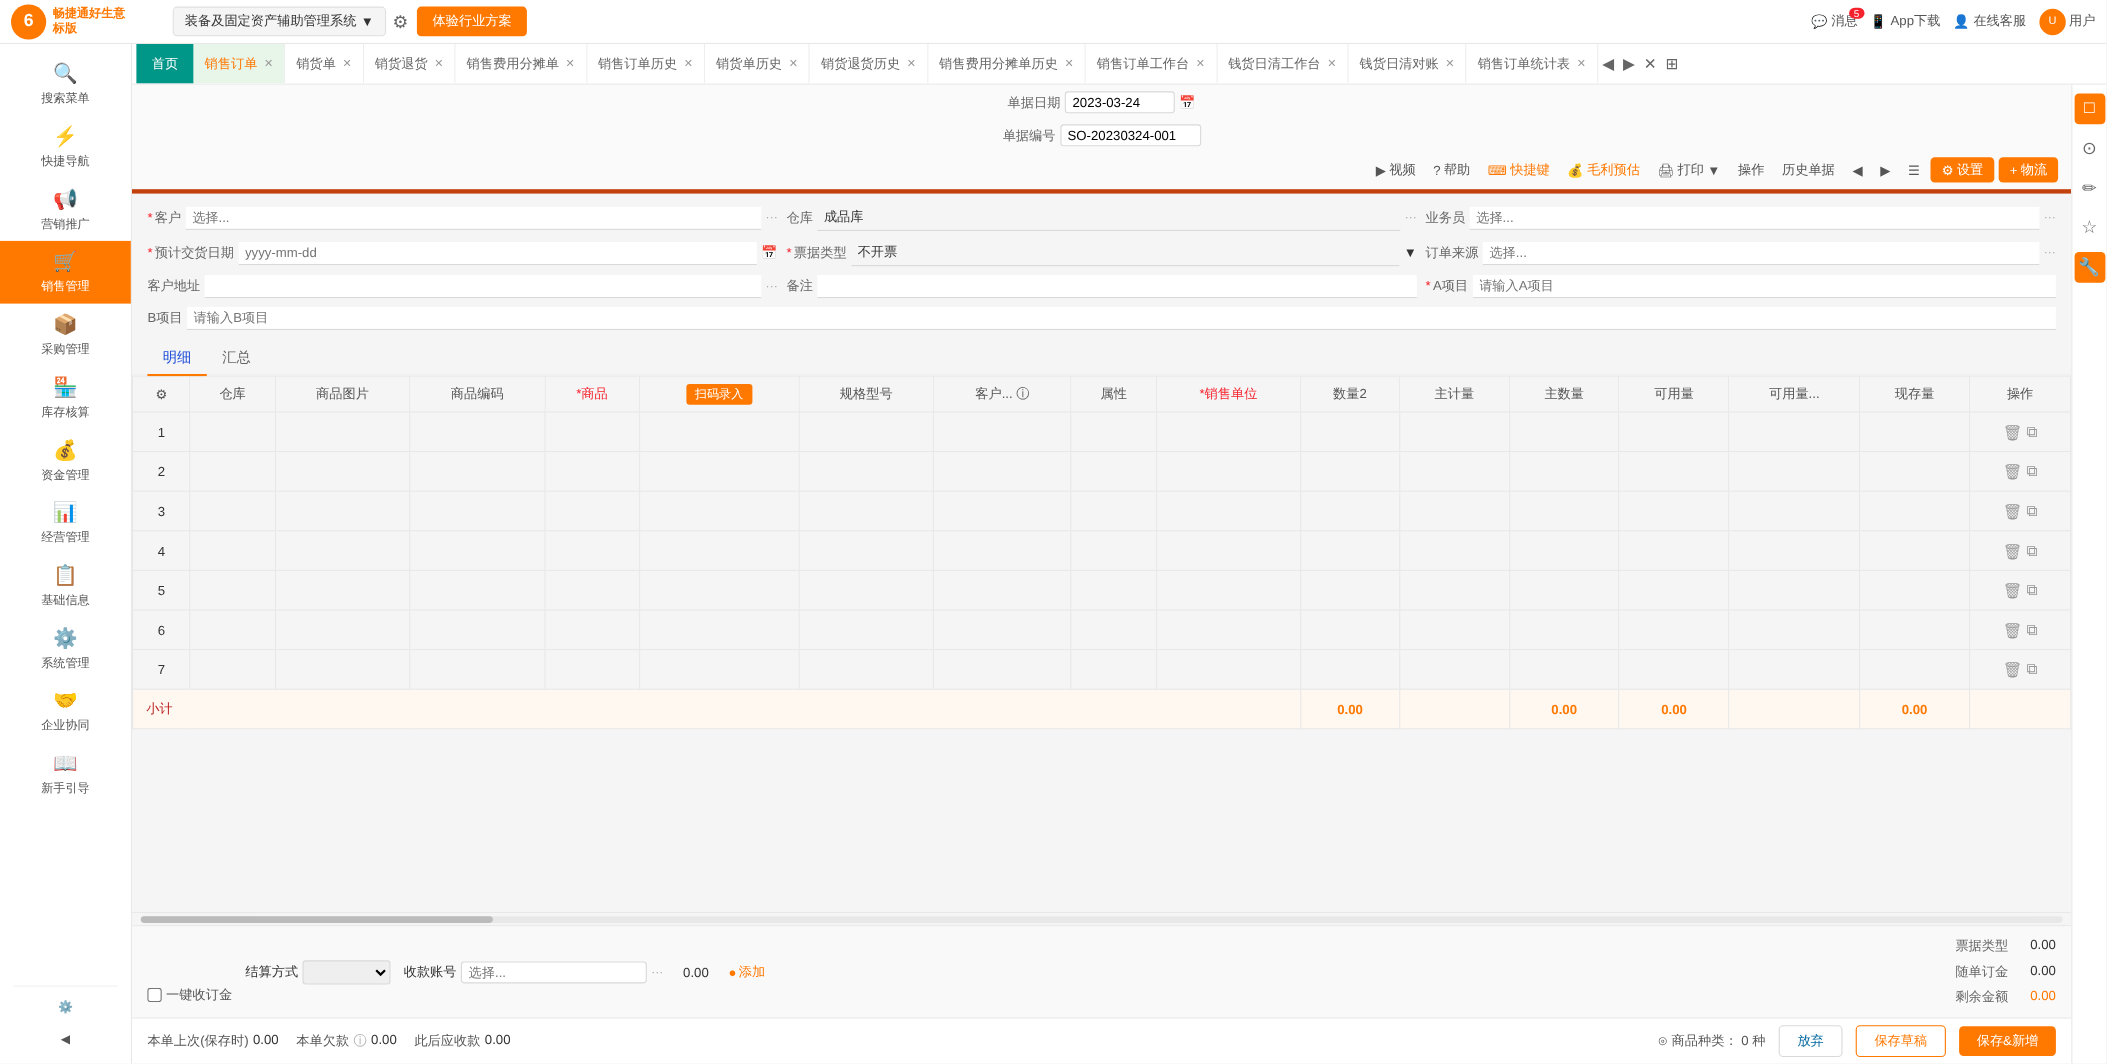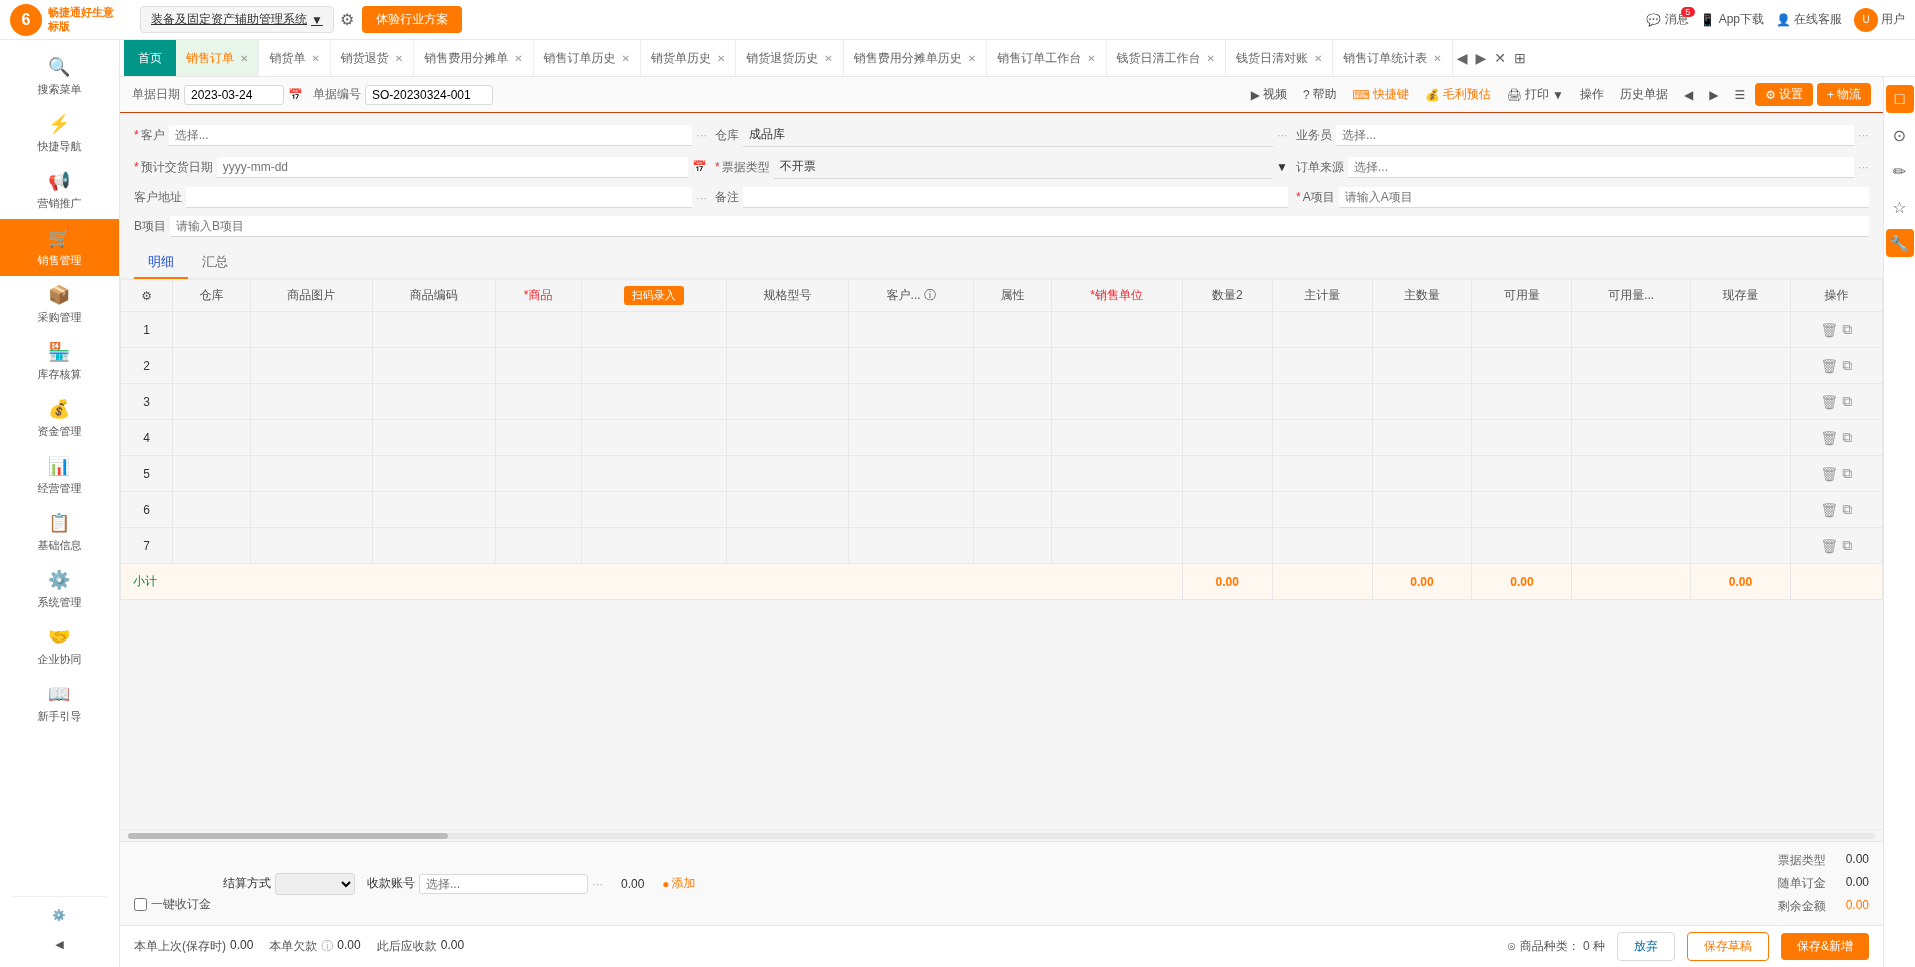--- a/index.html
+++ b/index.html
@@ -3,21 +3,21 @@
   <meta charset="utf-8">
   <style>
     * { box-sizing: border-box; margin: 0; padding: 0; }
     body { font-family: 'Microsoft YaHei', sans-serif; font-size: 12px; background: #f5f5f5; color: #333; overflow: hidden; }
     
     
     .top-bar { height: 40px; background: #fff; display: flex; align-items: center; padding: 0 10px; border-bottom: 1px solid #e8e8e8; position: relative; z-index: 100; }
     .logo-area { display: flex; align-items: center; width: 120px; gap: 6px; }
     .logo-icon { width: 32px; height: 32px; background: #ff7800; border-radius: 50%; display: flex; align-items: center; justify-content: center; color: #fff; font-size: 16px; font-weight: bold; flex-shrink: 0; }
     .logo-text { color: #ff7800; font-size: 11px; font-weight: bold; line-height: 1.2; }
-    .system-selector { display: flex; align-items: center; gap: 4px; background: #f5f5f5; border: 1px solid #e0e0e0; border-radius: 4px; padding: 4px 10px; cursor: pointer; font-size: 12px; color: #333; margin-left: 10px; text-decoration: underline; }
+    .system-selector { display: flex; align-items: center; gap: 4px; background: #f5f5f5; border: 1px solid #e0e0e0; border-radius: 4px; padding: 4px 10px; cursor: pointer; font-size: 12px; color: #333; margin-left: 27px; }
     .industry-btn { background: #ff7800; color: #fff; border: none; border-radius: 4px; padding: 5px 14px; font-size: 12px; cursor: pointer; margin-left: 8px; }
     .gear-btn { background: none; border: none; cursor: pointer; font-size: 16px; color: #666; margin-left: 6px; }
     .top-right { margin-left: auto; display: flex; align-items: center; gap: 12px; font-size: 12px; color: #555; }
     .notification-badge { position: relative; display: inline-block; }
     .badge-dot { position: absolute; top: -4px; right: -6px; background: #f5222d; color: #fff; font-size: 9px; border-radius: 8px; padding: 0 3px; min-width: 14px; text-align: center; }
     .top-right-item { display: flex; align-items: center; gap: 3px; cursor: pointer; }
     .avatar { width: 24px; height: 24px; background: #ff7800; border-radius: 50%; display: flex; align-items: center; justify-content: center; color: #fff; font-size: 10px; }
 
     
     .main-layout { display: flex; height: calc(100vh - 40px); }
@@ -35,21 +35,21 @@
 
     
     .tab-bar { background: #fff; border-bottom: 1px solid #e8e8e8; display: flex; align-items: center; overflow-x: hidden; min-height: 36px; padding: 0 4px; }
     .tab-item { display: flex; align-items: center; gap: 4px; padding: 0 10px; height: 36px; font-size: 12px; cursor: pointer; white-space: nowrap; color: #666; border-right: 1px solid #eee; flex-shrink: 0; }
     .tab-item.active { background: #e8f5e9; color: #ff7800; font-weight: 500; }
     .tab-close { font-size: 10px; color: #999; margin-left: 2px; }
     .tab-nav-btn { background: none; border: none; cursor: pointer; font-size: 14px; color: #666; padding: 0 4px; height: 36px; }
     .tab-home { background: #009688; color: #fff; padding: 0 14px; height: 36px; display: flex; align-items: center; font-size: 12px; flex-shrink: 0; }
 
     
-    .form-toolbar { display: flex; align-items: center; padding: 6px 12px; border-bottom: 1px solid #c2410c; gap: 10px; background: #fafafa; flex-wrap: wrap; }
+    .form-toolbar { display: flex; align-items: center; padding: 6px 12px; border-bottom: 4px solid #c2410c; gap: 10px; background: #fafafa; flex-wrap: wrap; flex-direction: column; }
     .toolbar-field { display: flex; align-items: center; gap: 4px; font-size: 12px; }
     .toolbar-btn { background: none; border: none; cursor: pointer; font-size: 12px; color: #555; display: flex; align-items: center; gap: 3px; padding: 2px 6px; border-radius: 3px; }
     .toolbar-btn.orange { color: #ff7800; }
     .toolbar-input { border: 1px solid #d9d9d9; border-radius: 3px; padding: 2px 6px; font-size: 12px; background: #fff; }
 
     
     .right-actions { margin-left: auto; display: flex; align-items: center; gap: 4px; }
 
     
     .form-content { padding: 10px 14px; display: flex; flex-direction: column; gap: 8px; }
@@ -587,21 +587,21 @@
                   <td></td>
                 <td>
                     <div class="action-btns">
                       <button class="action-btn">🗑</button>
                       <button class="action-btn">⧉</button>
                     </div>
                   </td>
               </tr>
 
               <tr class="subtotal-row">
-                <td class="subtotal-label" colspan="10" style="text-align:left;padding-left:12px;color:#15803d;font-weight:500;">小计</td>
+                <td class="subtotal-label" colspan="10" style="text-align:left;padding-left:12px;color:#b91c1c;font-weight:500;">小计</td>
                 <td style="color:#ff7800;font-weight:bold;">0.00</td>
                 <td></td>
                 <td style="color:#ff7800;font-weight:bold;">0.00</td>
                 <td style="color:#ff7800;font-weight:bold;">0.00</td>
                 <td></td>
                 <td style="color:#ff7800;font-weight:bold;">0.00</td>
                 <td></td>
               </tr>
             </tbody>
           </table>

